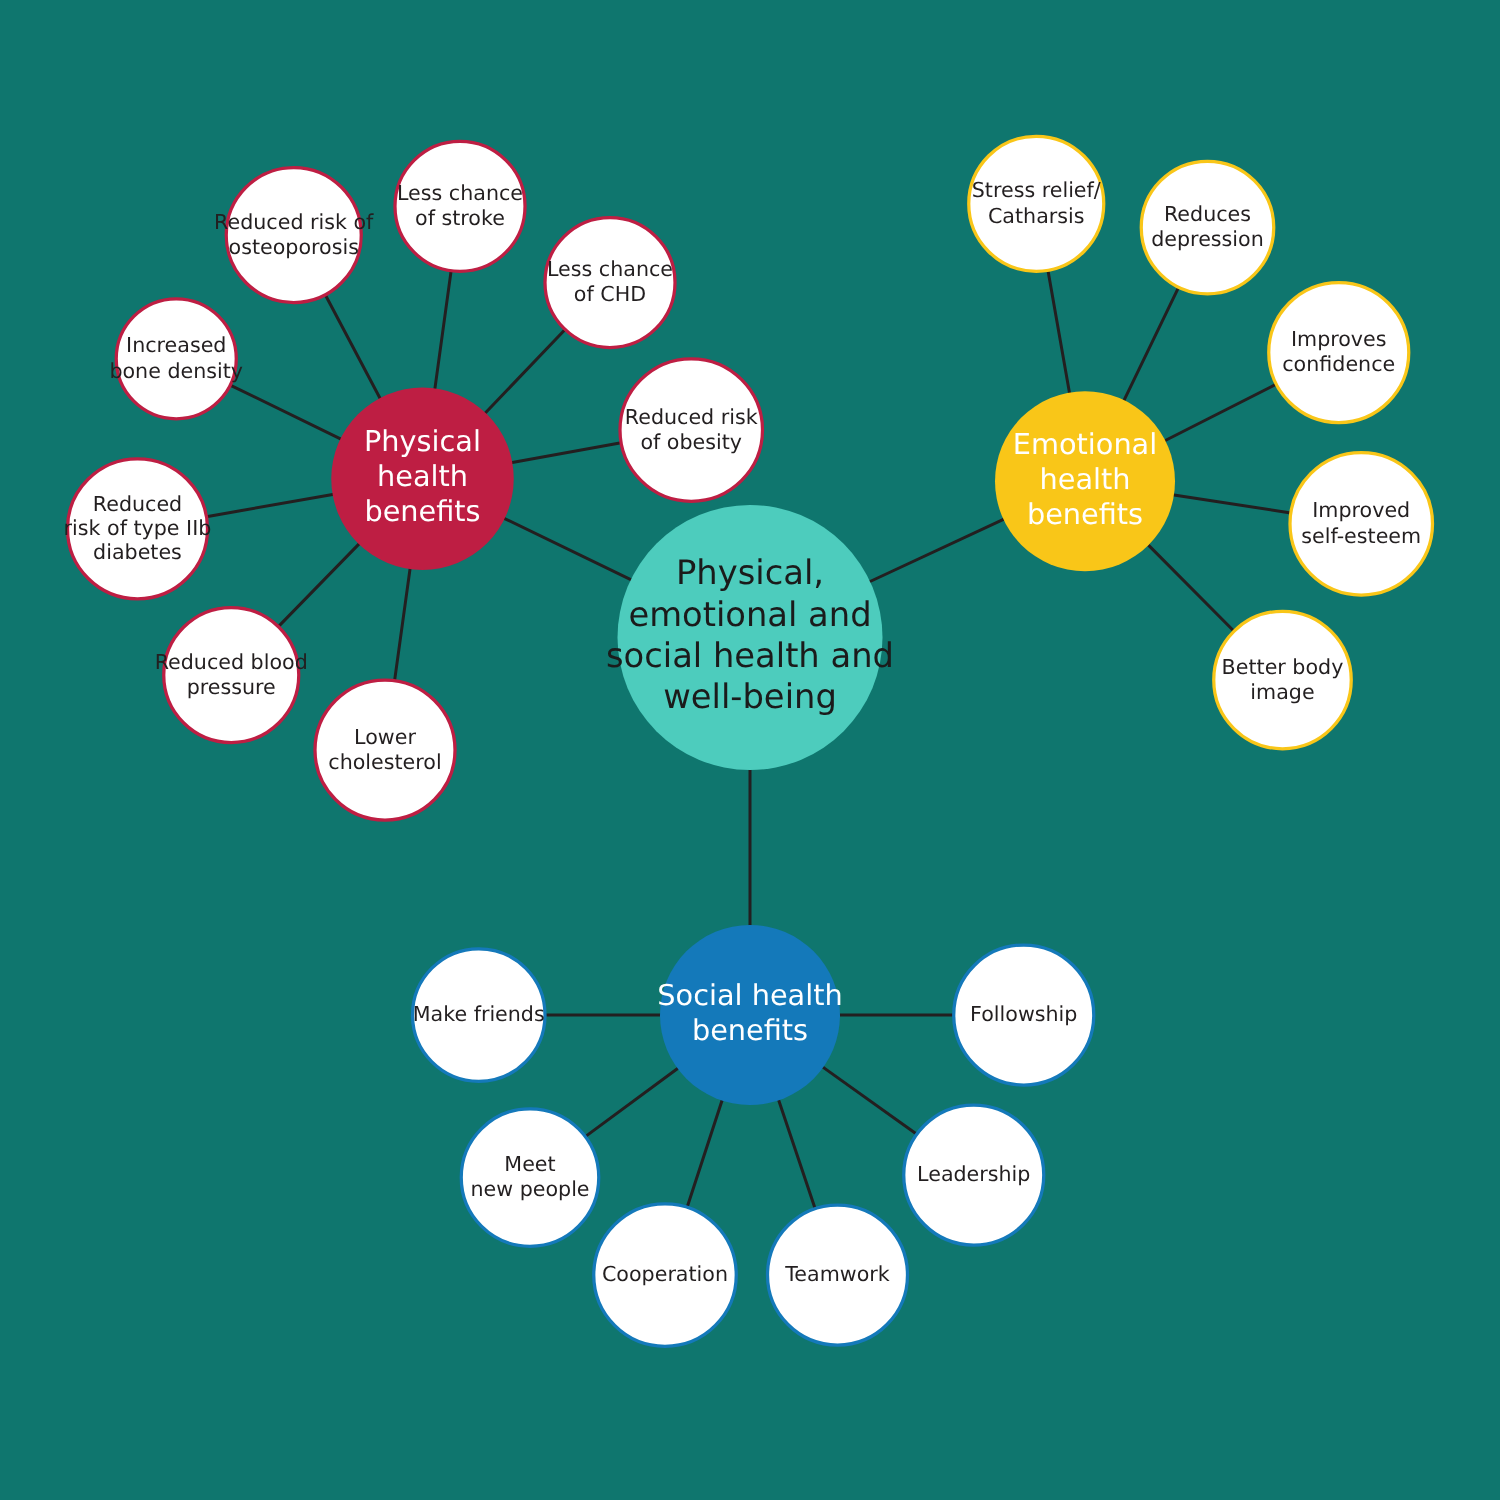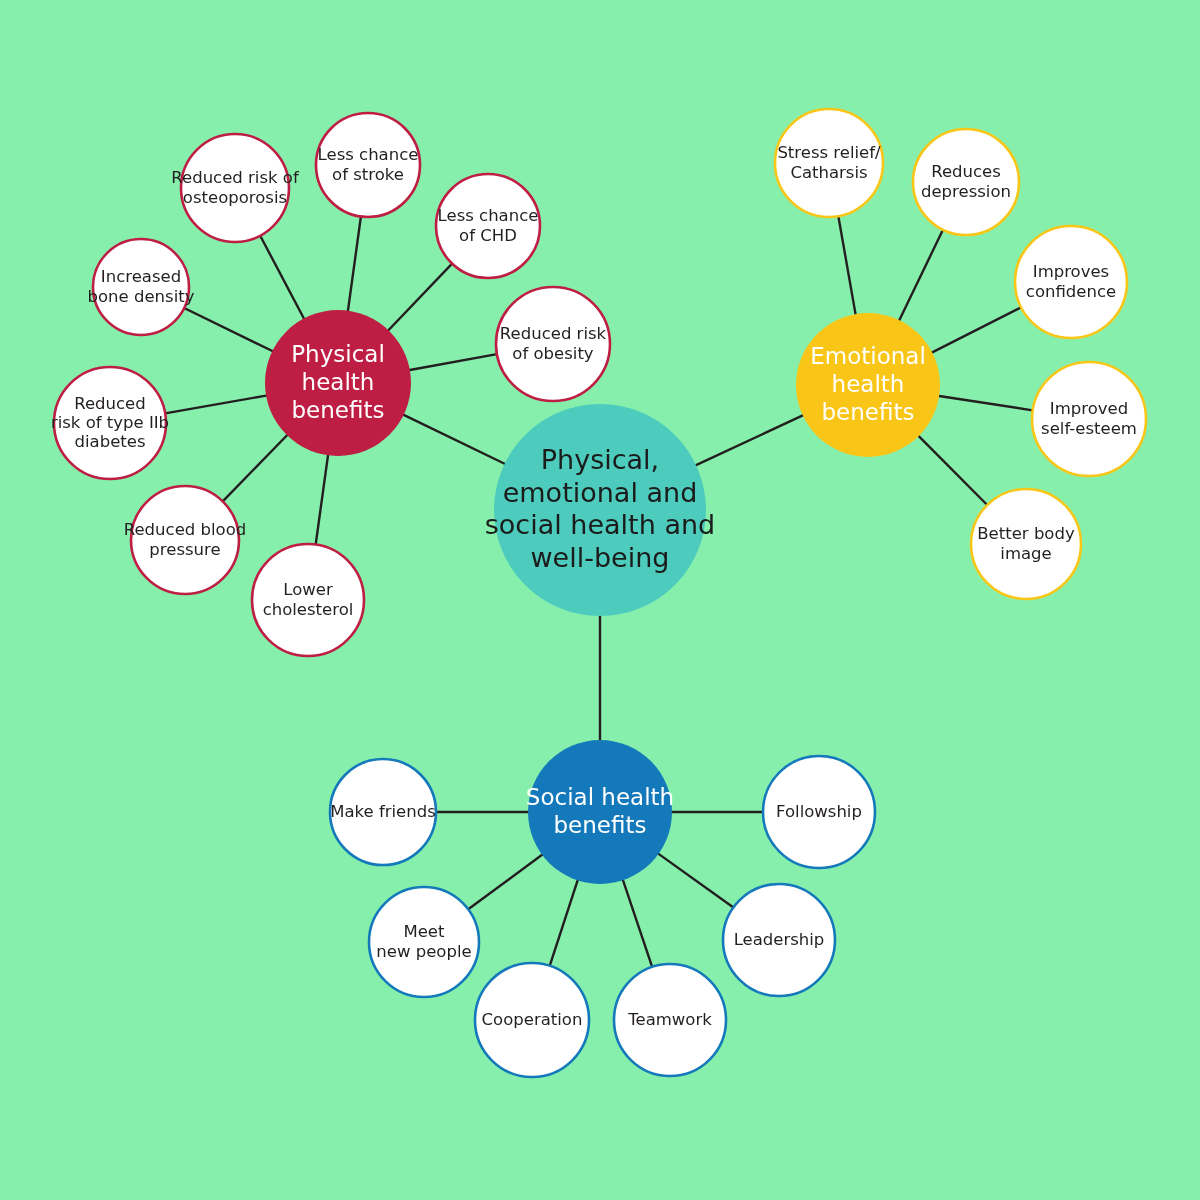--- a/index.html
+++ b/index.html
@@ -5,21 +5,21 @@
 <style>
   html, body {
     margin: 0;
     padding: 0;
     background: #ffffff;
   }
   #canvas-wrap {
     position: relative;
     width: 1200px;
     height: 1200px;
-    background: #86efac;
+    background: #0f766e;
     font-family: "DejaVu Sans", "Liberation Sans", sans-serif;
   }
   svg#mindmap {
     display: block;
     width: 1200px;
     height: 1200px;
   }
   .edge {
     stroke: #231f20;
     stroke-width: 2.4;

